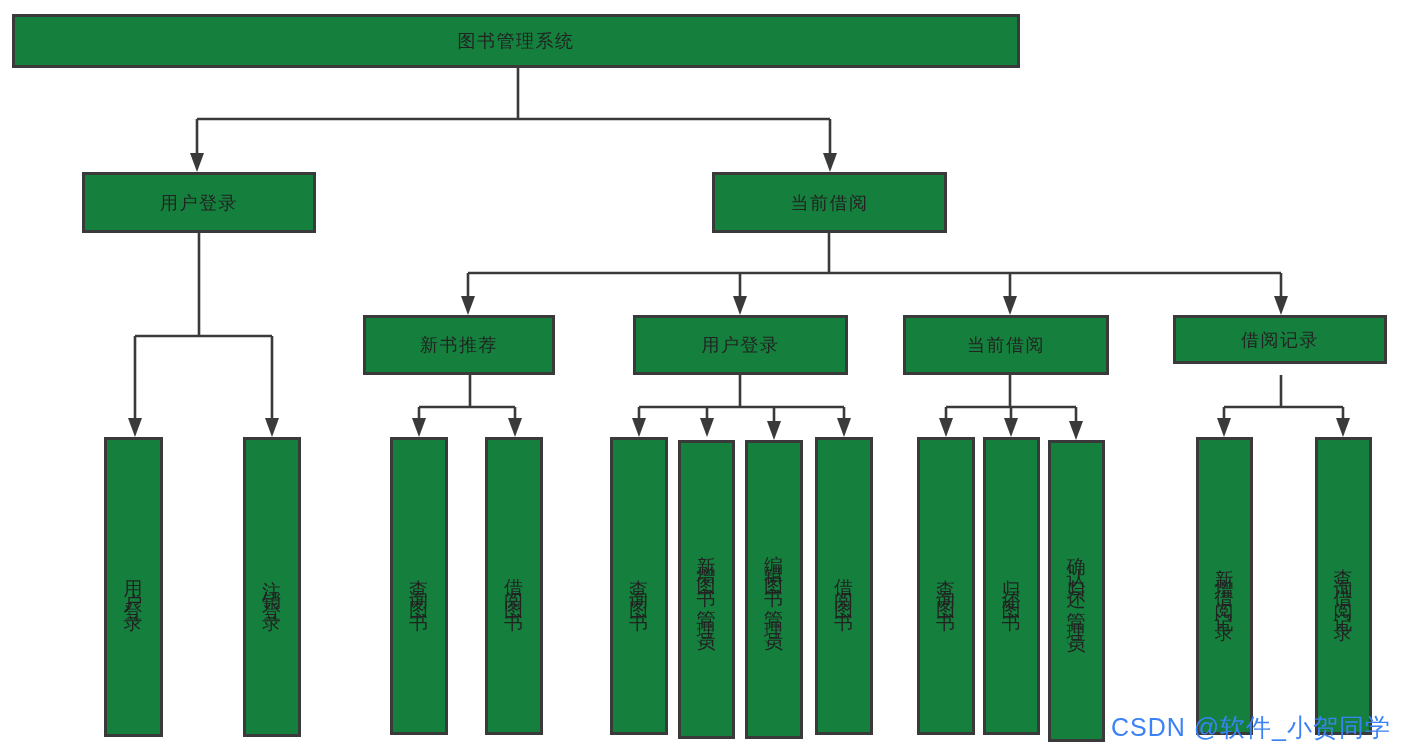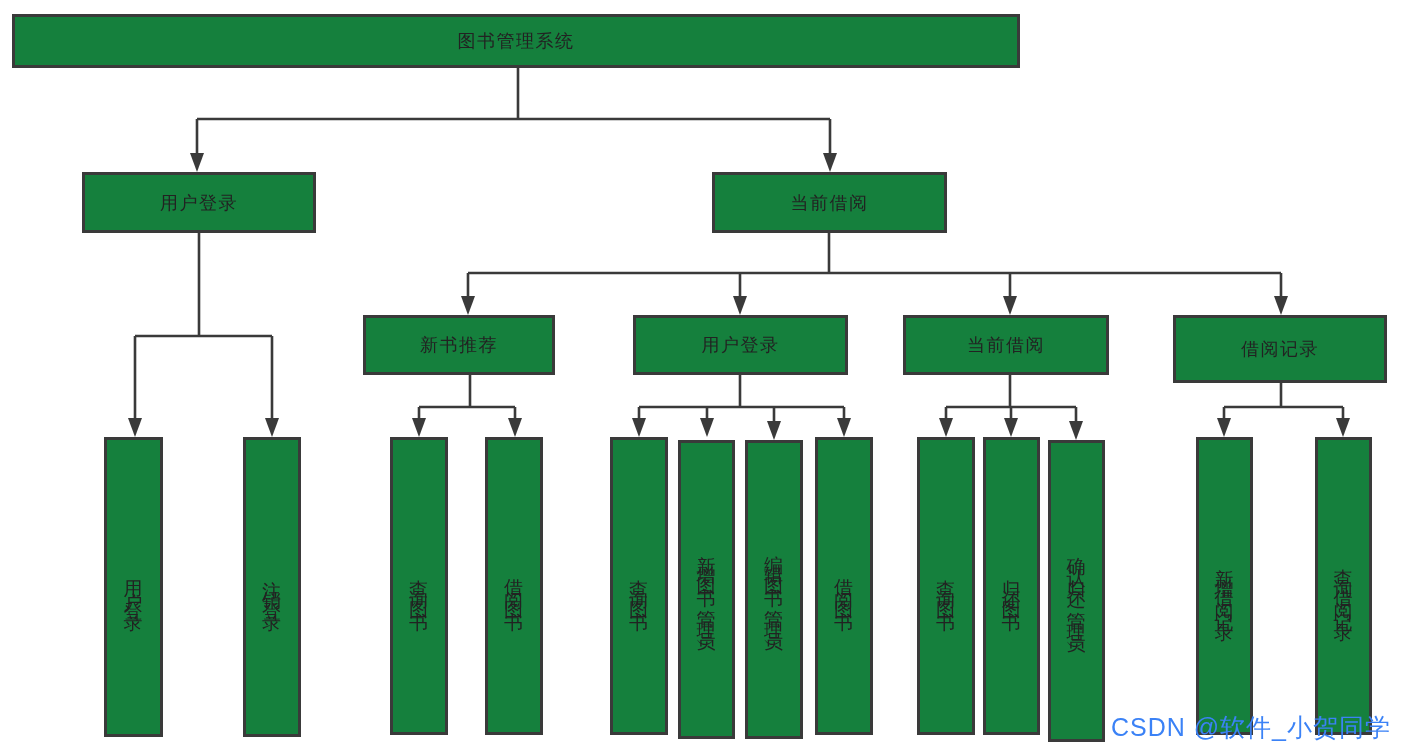--- a/index.html
+++ b/index.html
@@ -115,21 +115,21 @@
 
   <div class="node h" style="left:363px; top:315px; width:192px; height:60px">
     <span class="label">新书推荐</span>
   </div>
   <div class="node h" style="left:633px; top:315px; width:215px; height:60px">
     <span class="label">用户登录</span>
   </div>
   <div class="node h" style="left:903px; top:315px; width:206px; height:60px">
     <span class="label">当前借阅</span>
   </div>
-  <div class="node h" style="left:1173px; top:315px; width:214px; height:68px">
+  <div class="node h" style="left:1173px; top:315px; width:214px; height:49px">
     <span class="label">借阅记录</span>
   </div>
 
   <div class="node v" style="left:390px; top:437px; width:58px; height:298px">
     <span class="label">查询图书</span>
   </div>
   <div class="node v" style="left:485px; top:437px; width:58px; height:298px">
     <span class="label">借阅图书</span>
   </div>
 

